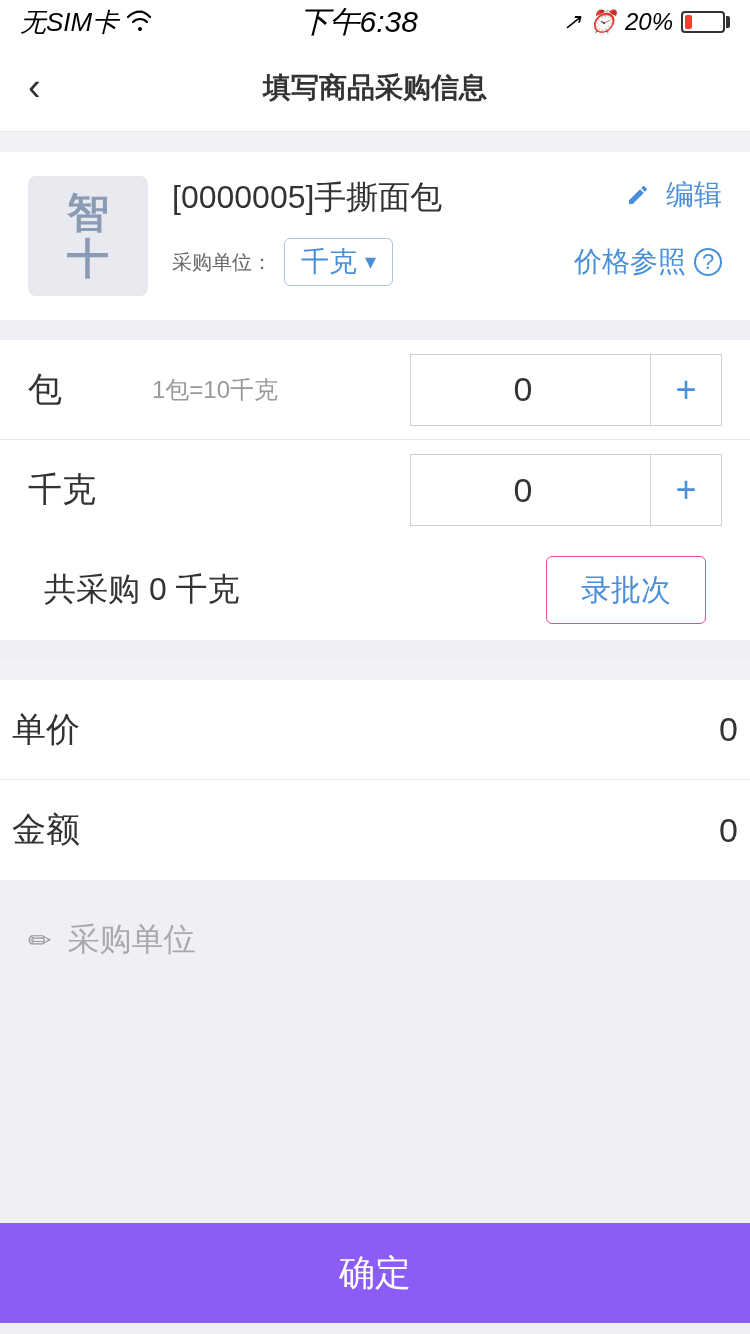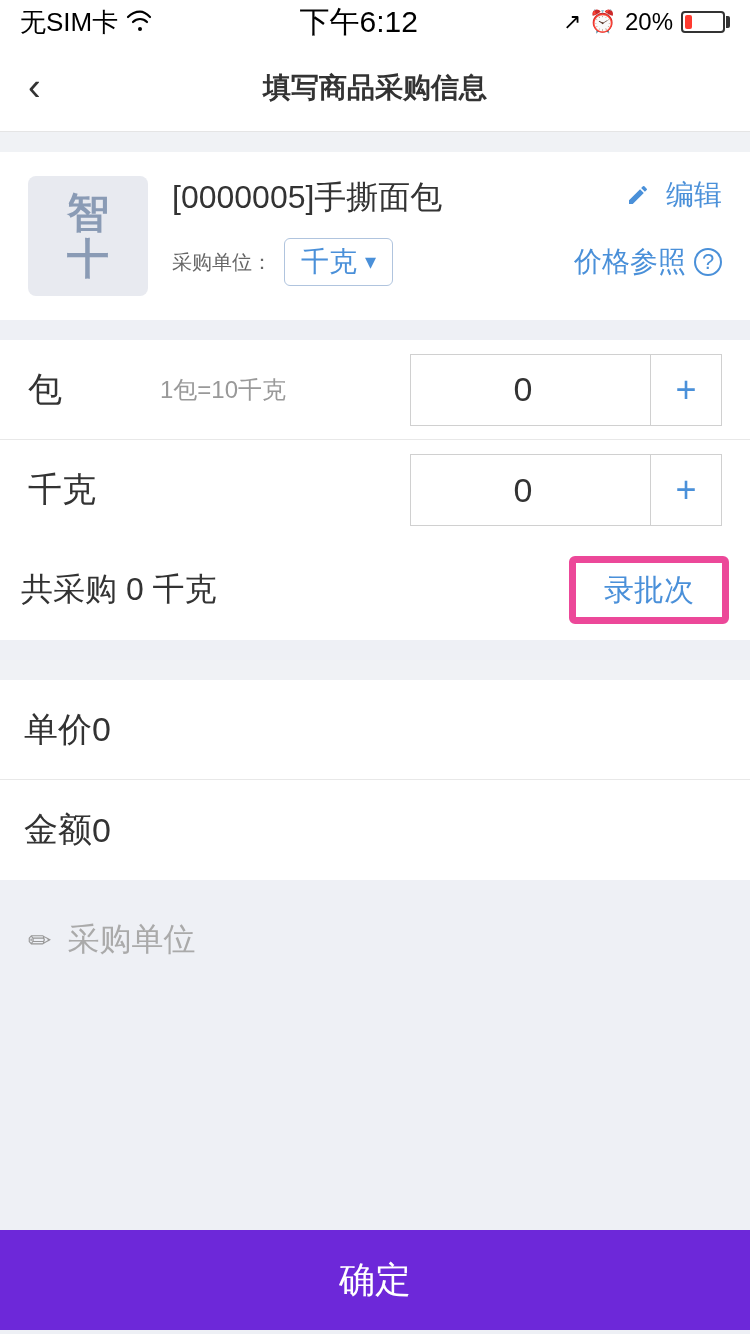--- a/index.html
+++ b/index.html
@@ -17,20 +17,21 @@
     .status-bar {
       width: 750px;
       height: 44px;
       background: #fff;
       display: flex;
       align-items: center;
       justify-content: space-between;
       padding: 0 20px;
       font-size: 26px;
       color: #000;
+      font-style: italic;
     }
     .status-left {
       display: flex;
       align-items: center;
       gap: 8px;
     }
     .status-center {
       font-size: 30px;
       font-weight: 500;
     }
@@ -204,21 +205,21 @@
       border-bottom: none;
     }
     .input-label {
       font-size: 34px;
       color: #333;
       min-width: 120px;
     }
     .input-sublabel {
       font-size: 24px;
       color: #999;
-      margin-left: 12px;
+      margin-left: 4px;
     }
     .input-controls {
       flex: 1;
       display: flex;
       align-items: center;
       justify-content: flex-end;
       gap: 0;
     }
     .quantity-input {
       width: 240px;
@@ -243,50 +244,51 @@
       color: #4a90d9;
       cursor: pointer;
     }
 
     
     .total-row {
       background: #fff;
       display: flex;
       align-items: center;
       justify-content: space-between;
-      padding: 0 21px;
+      padding: 0 44px;
       height: 100px;
     }
     .total-text {
       font-size: 32px;
       color: #333;
     }
     .batch-btn {
       width: 160px;
       height: 68px;
-      border: 7px solid #ec4899;
+      border: 1px solid #ec4899;
       border-radius: 6px;
       display: flex;
       align-items: center;
       justify-content: center;
       font-size: 30px;
       color: #4a90d9;
       background: #fff;
       cursor: pointer;
     }
 
     
     .info-section {
       background: #fff;
       margin-top: 20px;
     }
     .info-row {
       display: flex;
       align-items: center;
-      padding: 0 24px;
+      justify-content: space-between;
+      padding: 0 12px;
       height: 100px;
       border-bottom: 1px solid #e8e8e8;
     }
     .info-row:last-child {
       border-bottom: none;
     }
     .info-label {
       font-size: 34px;
       color: #333;
     }
@@ -317,25 +319,25 @@
     
     .bottom-spacer {
       flex: 1;
       background: #eef0f5;
       min-height: 300px;
     }
 
     
     .confirm-btn {
       position: fixed;
-      bottom: 4px;
+      bottom: 11px;
       left: 0;
       width: 750px;
       height: 100px;
-      background: #6d28d9;
+      background: #8b5cf6;
       display: flex;
       align-items: center;
       justify-content: center;
       font-size: 36px;
       color: #fff;
       font-weight: 500;
       cursor: pointer;
       border: none;
       outline: none;
     }
@@ -347,21 +349,21 @@
   <div class="status-left">
     <span>无SIM卡</span>
     <span>
       <svg width="28" height="22" viewBox="0 0 28 22" fill="none">
         <path d="M14 18a2 2 0 1 1 0 4 2 2 0 0 1 0-4z" fill="#000"></path>
         <path d="M7 13c1.9-1.9 4.5-3 7-3s5.1 1.1 7 3" stroke="#000" stroke-width="2.2" fill="none" stroke-linecap="round"></path>
         <path d="M2 8c3.3-3.3 7.7-5.3 12-5.3S20.7 4.7 24 8" stroke="#000" stroke-width="2.2" fill="none" stroke-linecap="round"></path>
       </svg>
     </span>
   </div>
-  <div class="status-center">下午6:12</div>
+  <div class="status-center">下午6:38</div>
   <div class="status-right">
     <span style="font-size:22px;">↗</span>
     <span style="font-size:22px;">⏰</span>
     <span style="font-size:24px;">20%</span>
     <div class="battery-icon">
       <div class="battery-body">
         <div class="battery-fill"></div>
       </div>
       <div class="battery-tip"></div>
     </div>

